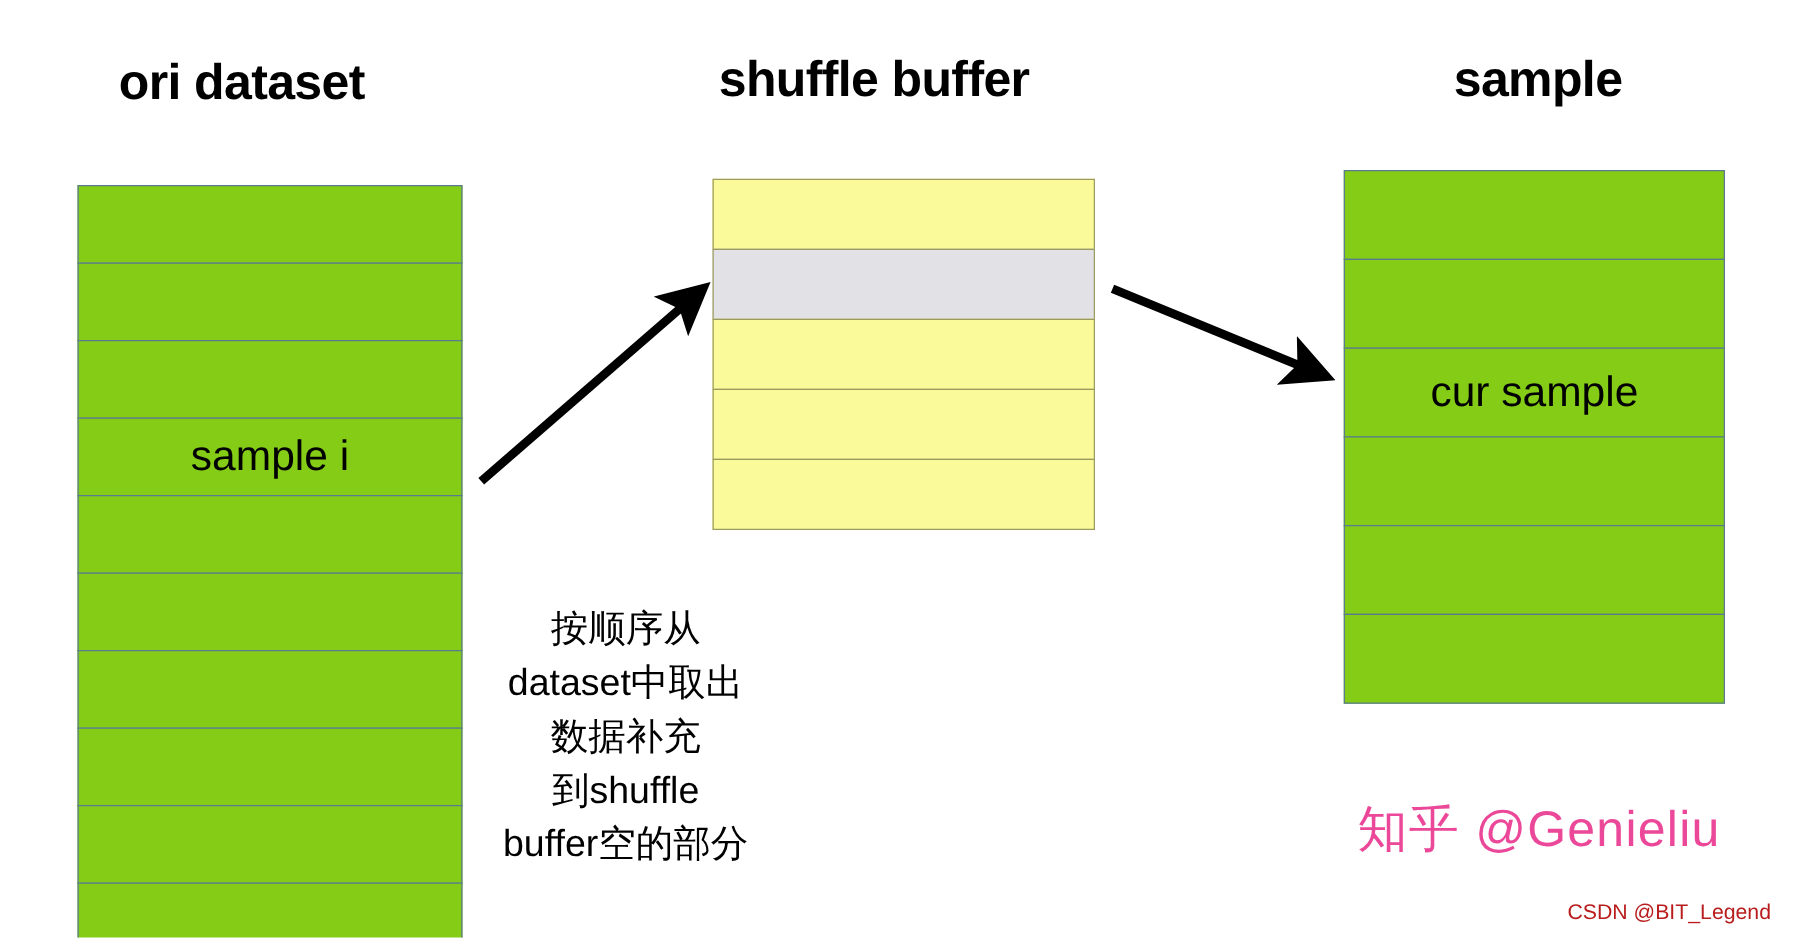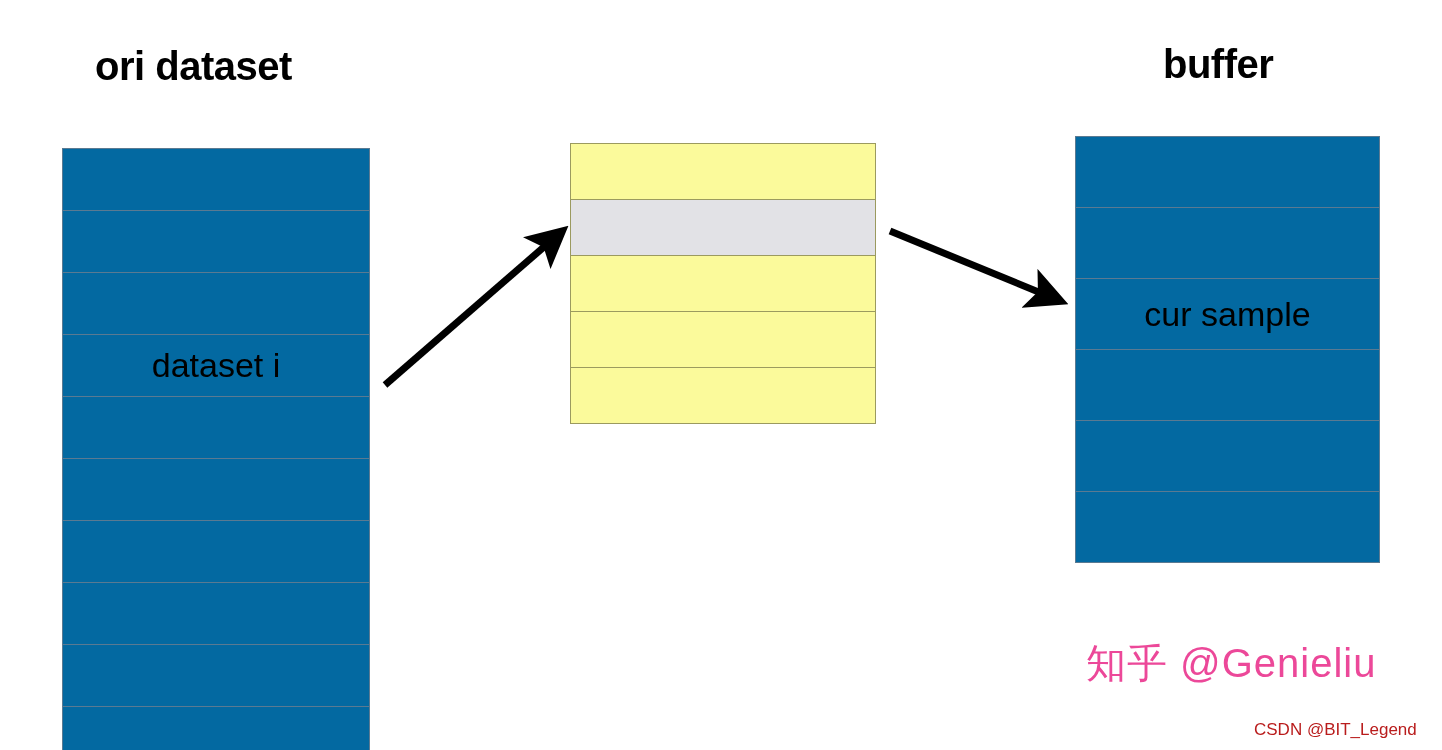--- a/index.html
+++ b/index.html
@@ -46,21 +46,21 @@
     border: 1px solid #5c7b93;
     margin-top: -1px;
     display: flex;
     align-items: center;
     justify-content: center;
     font-size: 34px;
     color: #000000;
     white-space: nowrap;
   }
   .cell:first-child { margin-top: 0; }
-  .cell.blue   { background: #0369a1; border-color: #5a7a92; text-align: center; }
+  .cell.blue   { background: #84cc16; border-color: #5a7a92; text-align: center; }
   .cell.yellow { background: #FBFA9B; border-color: #9b9a5f; }
   .cell.gray   { background: #E2E2E6; border-color: #9b9a5f; }
 
   
   #stack-ori {
     left: 62px;
     top: 148px;
     width: 308px;
   }
   #stack-ori .cell { height: 63px; }
@@ -121,28 +121,29 @@
     white-space: nowrap;
   }
 </style>
 </head>
 <body>
 
 <div class="canvas">
 
   <div id="title-ori" class="col-title">ori dataset</div>
 
+  <div id="title-shuffle" class="col-title">shuffle buffer</div>
 
-  <div id="title-batch" class="col-title">buffer</div>
+  <div id="title-batch" class="col-title">sample</div>
 
   <div id="stack-ori" class="stack">
     <div class="cell blue"></div>
     <div class="cell blue"></div>
     <div class="cell blue"></div>
-    <div class="cell blue">dataset i</div>
+    <div class="cell blue">sample i</div>
     <div class="cell blue"></div>
     <div class="cell blue"></div>
     <div class="cell blue"></div>
     <div class="cell blue"></div>
     <div class="cell blue"></div>
     <div class="cell blue"></div>
   </div>
 
   <div id="stack-shuffle" class="stack">
     <div class="cell yellow"></div>
@@ -172,19 +173,24 @@
 
   <svg id="arrow-right-wrap" class="arrow-svg" viewBox="0 0 200 105">
     <defs>
       <marker id="head-right" markerWidth="6" markerHeight="6" refX="4.4" refY="3" orient="auto">
         <path d="M0,0 L6,3 L0,6 L1.3,3 Z" fill="#000000"></path>
       </marker>
     </defs>
     <line x1="10" y1="16" x2="178" y2="85" stroke="#000000" stroke-width="7" marker-end="url(#head-right)"></line>
   </svg>
 
+  <div id="caption-left" class="caption">按顺序从
+dataset中取出
+数据补充
+到shuffle
+buffer空的部分</div>
 
 
   <div id="watermark-zhihu">知乎 @Genieliu</div>
 
   <div id="watermark-csdn">CSDN @BIT_Legend</div>
 
 </div>
 
 </body></html>

